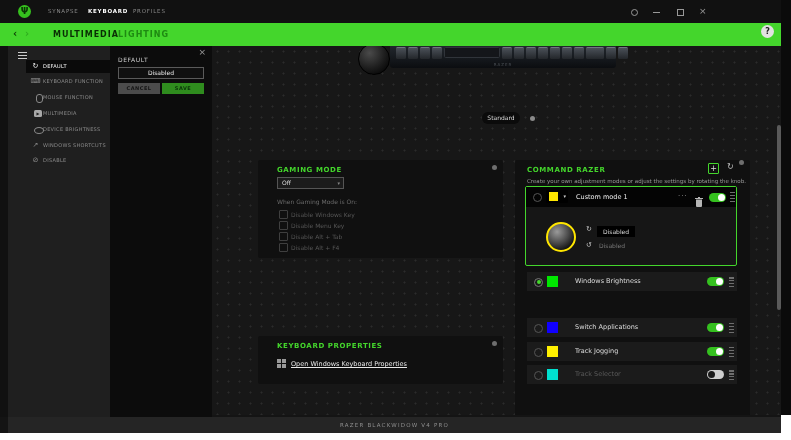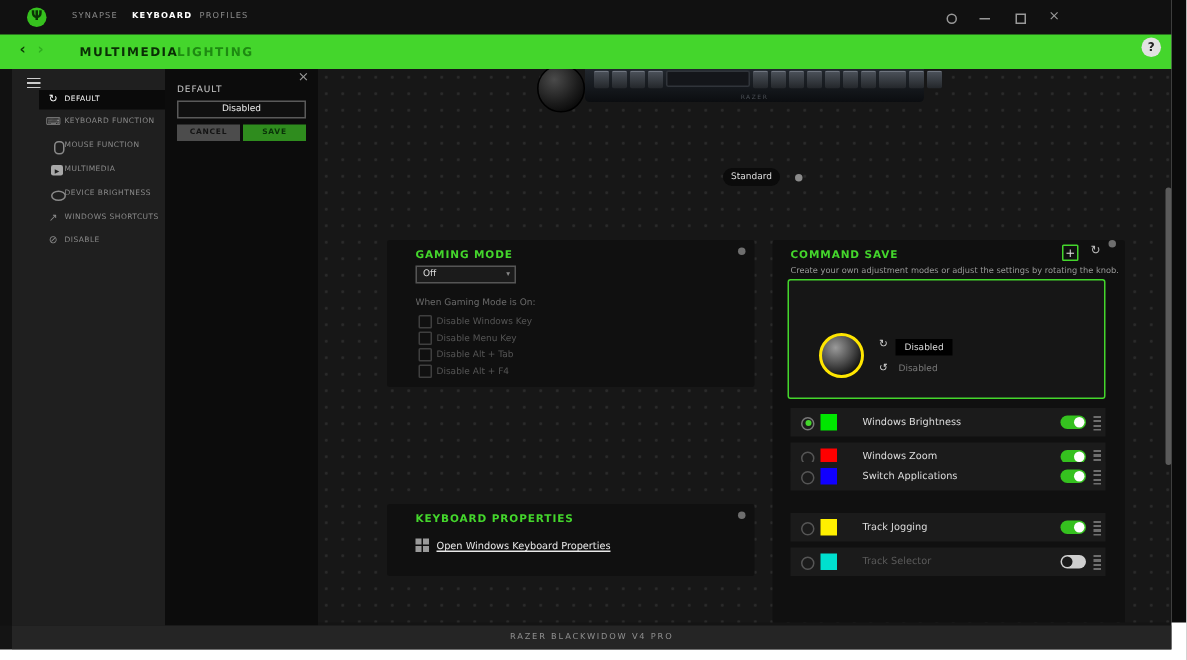--- a/index.html
+++ b/index.html
@@ -282,49 +282,60 @@
               <span></span>
               <span></span>
               <span></span>
               <span></span>
             </span>
           <span class="kp-link">Open Windows Keyboard Properties</span>
         </div>
       </div>
 
       <div class="panel" style="left:303px;top:114px;width:235px;height:256px">
-        <div class="panel-title cd-title">COMMAND SAVE</div>
+        <div class="panel-title cd-title">COMMAND RAZER</div>
         <div class="cd-add">+</div>
         <div class="cd-refresh">↻</div>
         <div class="info-dot" style="top:0"></div>
         <div class="cd-desc">Create your own adjustment modes or adjust the settings by rotating the knob.</div>
 
         <div class="custom-box">
+          <div class="cm-row">
+            <span class="radio" style="left:7px;top:6px"></span>
+            <span class="swatch-dd">
+              <span class="sw" style="background: rgb(255, 230, 0);"></span>
+              <span class="chev">▾</span>
+            </span>
+            <span class="cm-name">Custom mode 1</span>
+            <span class="cm-more">···</span>
+            <span class="cm-trash">
+              <svg width="8" height="10" viewBox="0 0 8 10">
+                  <path d="M1 2.5h6v6.5a1 1 0 0 1-1 1H2a1 1 0 0 1-1-1z" fill="#b5b5b5"></path>
+                  <rect x="0" y="1" width="8" height="1" fill="#b5b5b5"></rect>
+                  <rect x="3" y="0" width="2" height="1" fill="#b5b5b5"></rect>
+                </svg>
+            </span>
+            <span class="toggle on" style="left:183px;top:5.5px"></span>
+            <span class="drag-handle" style="left:204px;top:5px"></span>
+          </div>
           <div class="knob" style="border-color: rgb(255, 230, 0);"></div>
           <div class="rot-icon" style="top:38px">↻</div>
           <div class="cw-badge">Disabled</div>
           <div class="rot-icon" style="top:54px">↺</div>
           <div class="ccw-label">Disabled</div>
         </div>
 
         <div class="dial-row" style="top:112px">
           <span class="radio sel"></span>
           <span class="sw" style="background: rgb(0, 231, 0);"></span>
           <span class="dr-label">Windows Brightness</span>
           <span class="toggle on"></span>
           <span class="drag-handle"></span>
         </div>
-        <div class="dial-row" style="top:135px">
-          <span class="radio"></span>
-          <span class="sw" style="background: rgb(255, 0, 0);"></span>
-          <span class="dr-label">Windows Zoom</span>
-          <span class="toggle on"></span>
-          <span class="drag-handle"></span>
-        </div>
-        <div class="dial-row" style="top:148px">
+        <div class="dial-row" style="top:158px">
           <span class="radio"></span>
           <span class="sw" style="background: rgb(16, 0, 255);"></span>
           <span class="dr-label">Switch Applications</span>
           <span class="toggle on"></span>
           <span class="drag-handle"></span>
         </div>
         <div class="dial-row" style="top:182px">
           <span class="radio"></span>
           <span class="sw" style="background: rgb(255, 240, 0);"></span>
           <span class="dr-label">Track Jogging</span>

